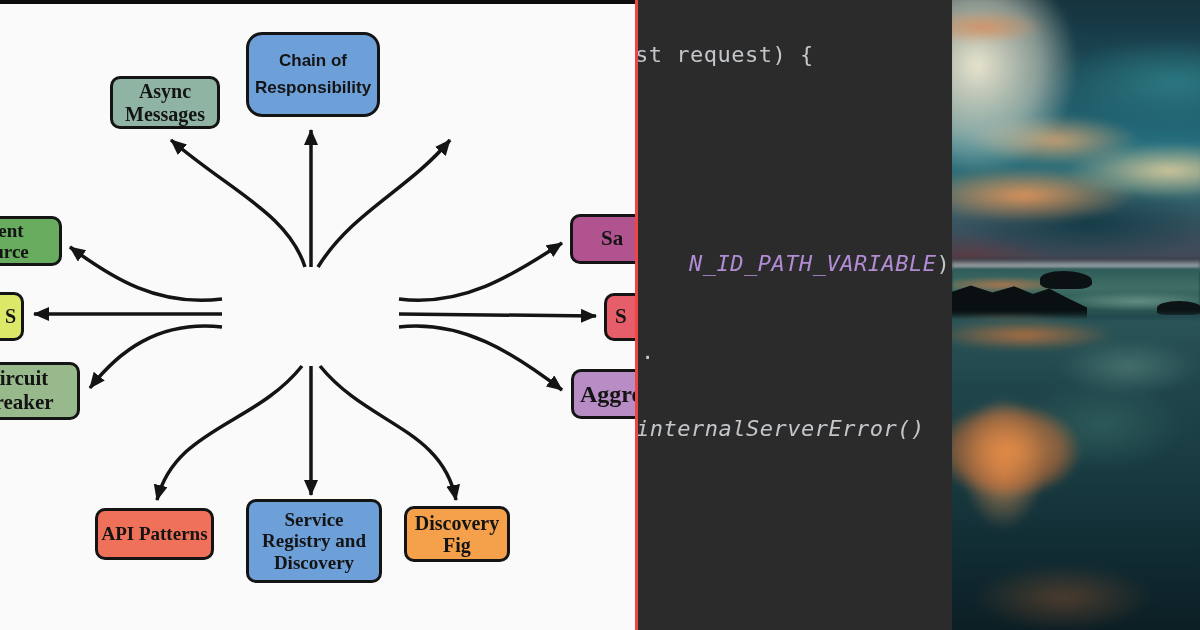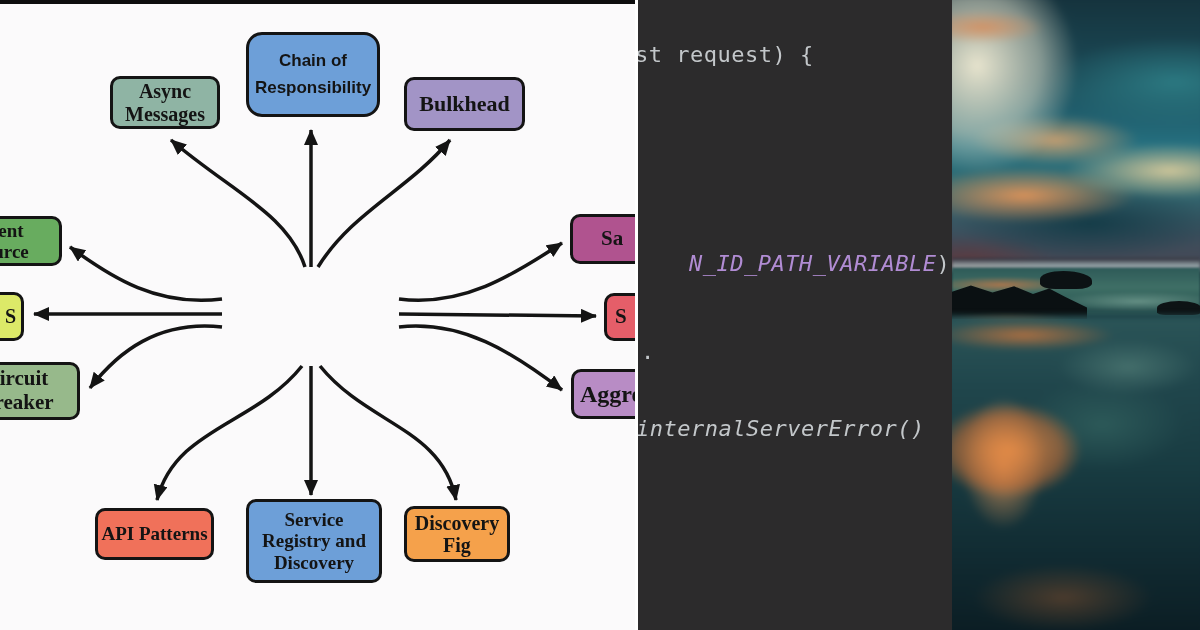--- a/index.html
+++ b/index.html
@@ -41,21 +41,21 @@
 
   .n-center    { left:222px; top:268px; width:176px; height:97px; border-radius:18px;
                  border-width:4px; background:#dce3ed; flex-direction:column; }
   .n-center .l1 { font-size:23px; }
   .n-center .l2 { font-family:"Liberation Sans",sans-serif; font-size:22px; white-space:pre-line; }
 
   #arrows { position:absolute; left:0; top:0; width:635px; height:630px; }
 
   
   #code { position:absolute; left:635px; top:0; width:317px; height:630px;
-          background:#2c2b2c; border-left:3px solid #ffffff; box-sizing:border-box; overflow:hidden; }
+          background:#2c2b2c; border-left:3px solid #ef4444; box-sizing:border-box; overflow:hidden; }
   .code-line { position:absolute; font-family:"DejaVu Sans Mono","Liberation Mono",monospace;
                font-size:22px; line-height:22px; white-space:pre; letter-spacing:0.5px; }
   .cl-1 { left:-3px; top:44px;  color:#c3c7ca; }
   .cl-2 { left:-4px; top:231px; color:#b18cd4; font-style:italic; }
   .cl-2 .suf { color:#c3c7ca; font-style:normal; }
   .cl-3 { left:3px;  top:341px; color:#c3c7ca; }
   .cl-4 { left:-2px; top:418px; color:#c3c7ca; font-style:italic; }
 
   
   #photo { position:absolute; left:952px; top:0; width:248px; height:630px;
@@ -125,23 +125,20 @@
   <div class="node n-async" style="background: rgb(143, 180, 164);">
     <span>Async
 Messages</span>
   </div>
 
   <div class="node n-chain" style="background: rgb(109, 159, 216);">
     <span>Chain of
 Responsibility</span>
   </div>
 
-  <div class="node n-bulkhead" style="background: rgb(162, 148, 198);">
-    <span>Bulkhead</span>
-  </div>
 
   <div class="node n-event" style="background: rgb(104, 172, 95);">
     <span>ent
 urce</span>
   </div>
 
   <div class="node n-cqrs" style="background: rgb(220, 233, 104);">
     <span>S</span>
   </div>
 

